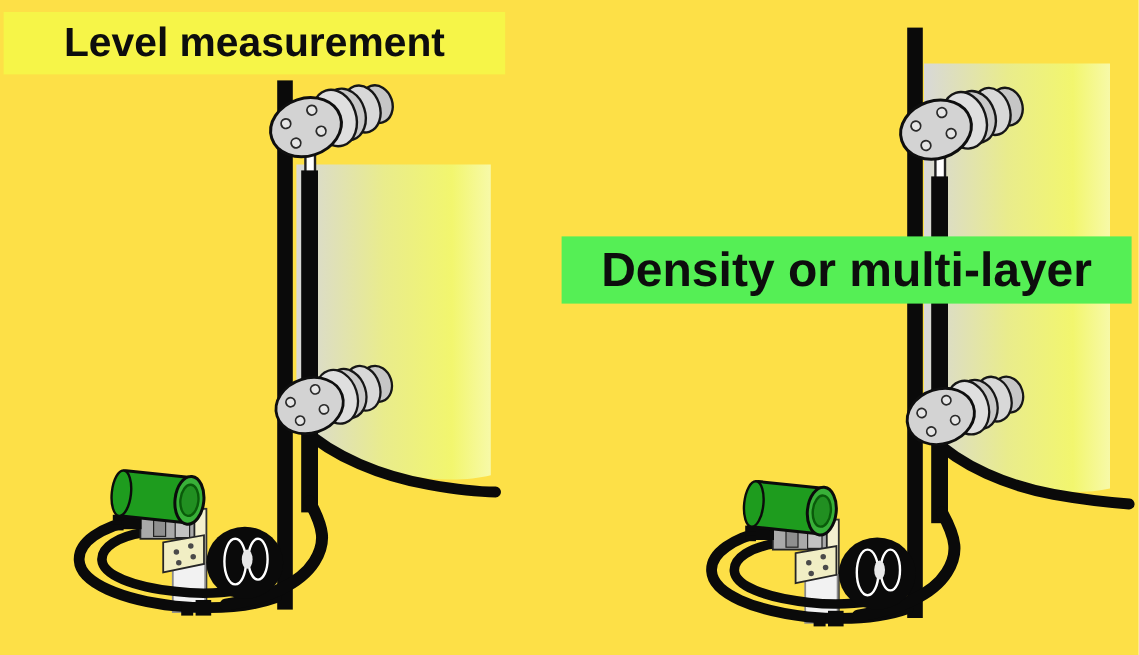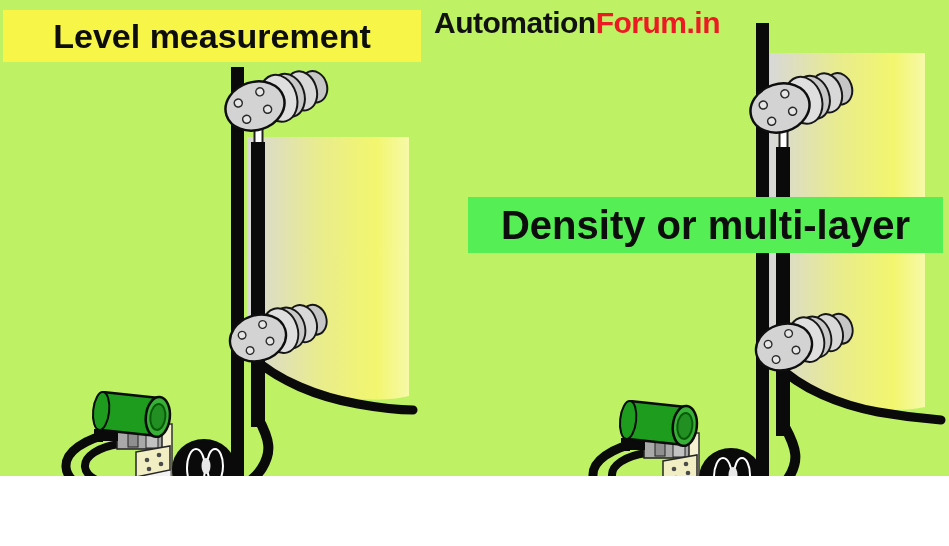--- a/index.html
+++ b/index.html
@@ -1,17 +1,17 @@
 <!DOCTYPE html>
 <html style="--label_yellow: #F6F548; --label_green: #55EF55; --logo_black: #111111; --logo_red: #EC1B23; --ink: #0A0A0A; --clamp_gray: #D3D3D3; --device_green: #1E9C1E; --ring_green: #38B038; --face_green: #218F21; --bracket_cream: #F4F0D0; --tank_gray: #D8D8D8; --tank_mid: #E9EC8C; --tank_yellow: #F2F66E; --tank_pale: #F7F9A8;"><head>
 <meta charset="utf-8">
 <style>
   html,body{margin:0;padding:0;background:#fff;}
   .stage{
-    position:relative;width:949px;height:476px;overflow:hidden;background:#bef264;
+    position:relative;width:949px;height:546px;overflow:hidden;background:#fde047;
     font-family:"Liberation Sans",sans-serif;
   }
   .stage svg{position:absolute;left:0;top:0;}
   .hl{
     position:absolute;display:flex;align-items:center;justify-content:center;
     font-weight:bold;color:#0d0d0d;white-space:nowrap;z-index:2;
   }
   #label-level{left:3px;top:10px;width:418px;height:52px;font-size:34px;background:var(--label_yellow);}
   #label-density{left:468px;top:197px;width:475px;height:56px;font-size:40px;background:var(--label_green);}
   .logo{
@@ -106,15 +106,14 @@
       <use href="#clampSym" transform="translate(780,108) rotate(-18)"></use>
       <use href="#clampSym" transform="translate(784,347) rotate(-18) scale(0.95)"></use>
       <use href="#assemblySym" transform="translate(527,9)"></use>
     </g>
   </svg>
 
   <div class="hl" id="label-level">Level measurement</div>
 
   <div class="hl" id="label-density">Density or multi-layer</div>
 
-  <div class="logo"><span class="black">Automation</span><span class="red">Forum.in</span></div>
 
 </div>
 
 </body></html>

